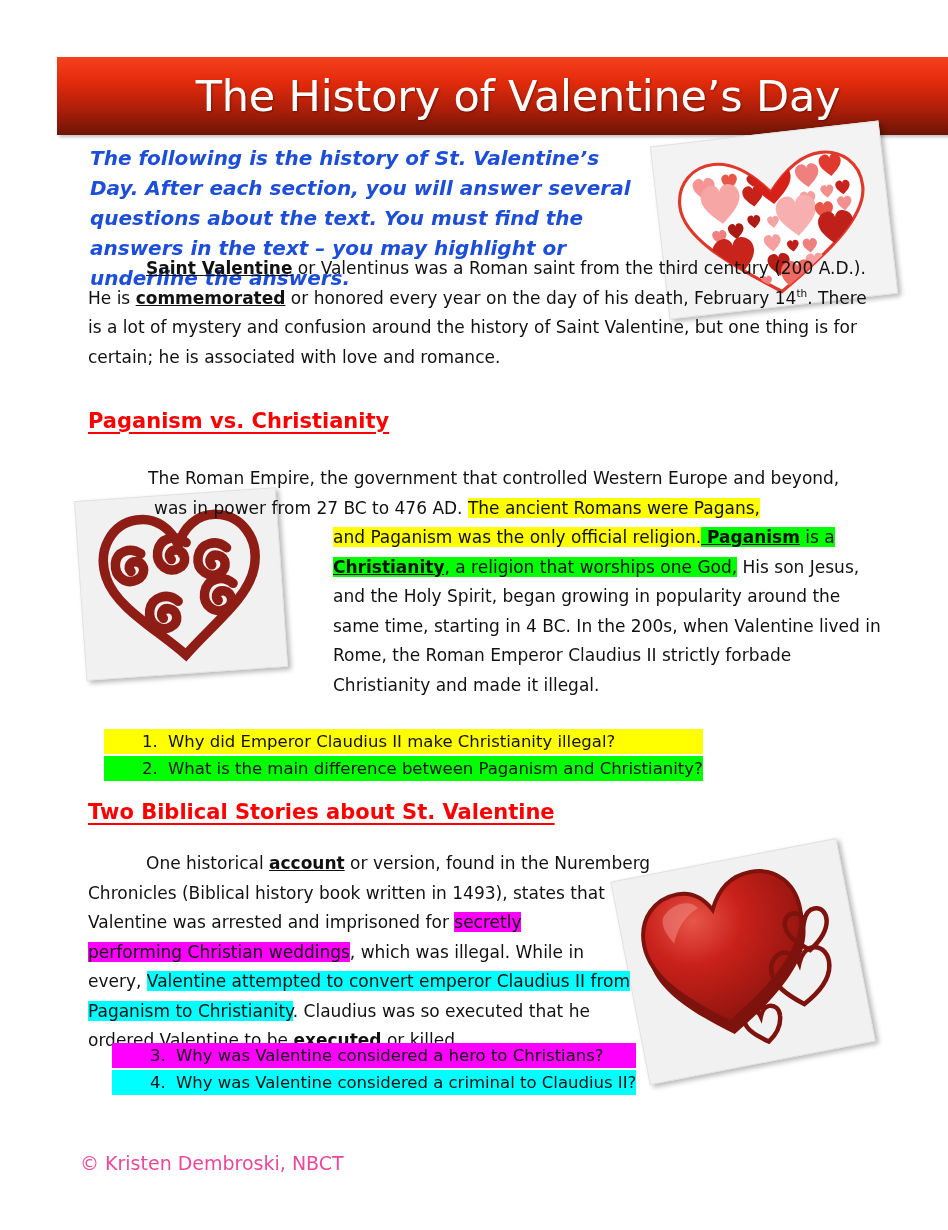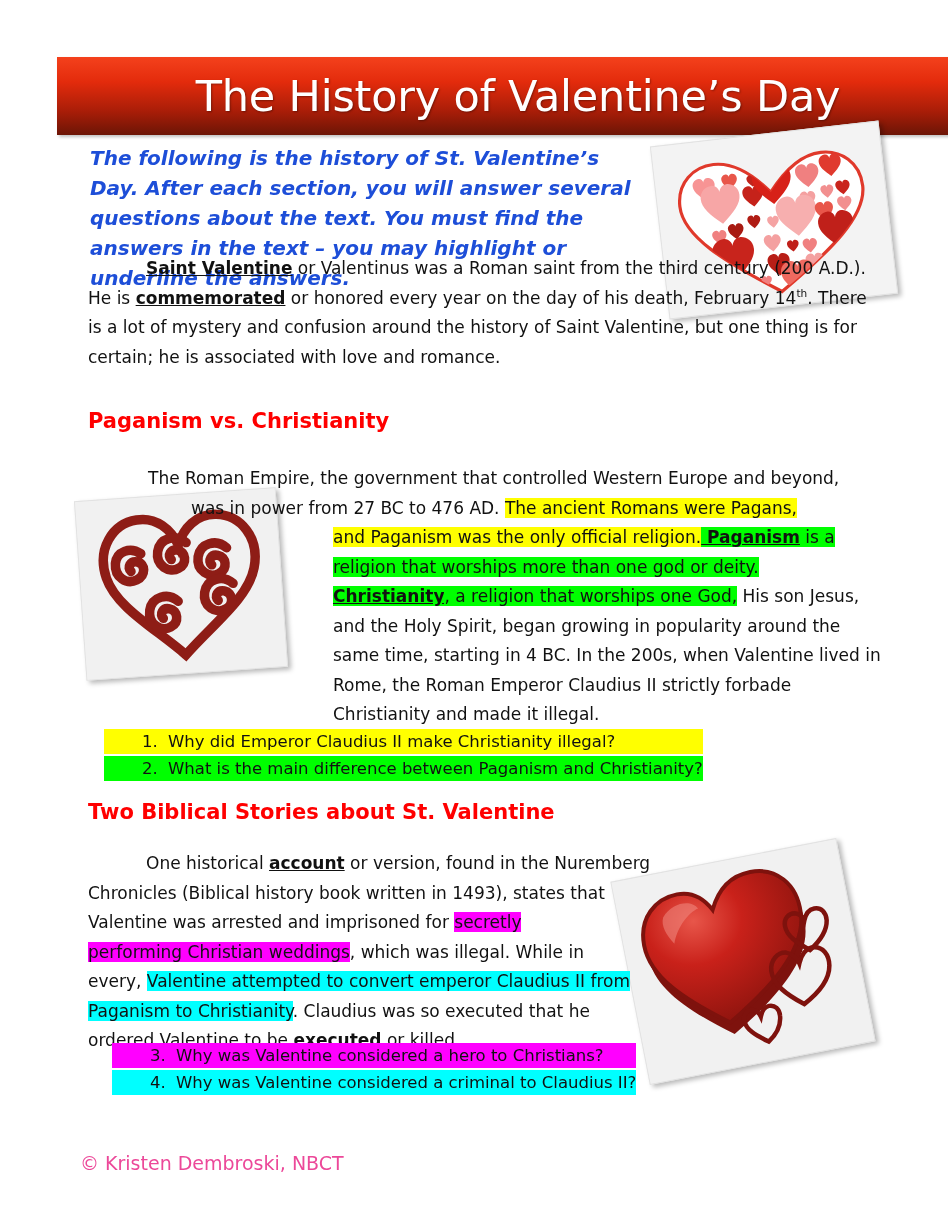--- a/index.html
+++ b/index.html
@@ -67,36 +67,37 @@
     left: 88px;
     top: 254px;
     width: 790px;
   }
 
   .heading {
     position: absolute;
     color: #FF0000;
     font-size: 21px;
     font-weight: bold;
+    text-decoration: underline;
     text-underline-offset: 4px;
     white-space: nowrap;
   }
   .h-pagan { left: 88px; top: 409px; }
   .h-bible { left: 88px; top: 800px; }
 
   
   .p2 {
     position: absolute;
     left: 88px;
     top: 464px;
     width: 790px;
   }
   .p2 .ln { display: block; white-space: nowrap; }
   .l2a { margin-left: 60px; }
-  .l2b { margin-left: 103px; }
+  .l2b { margin-left: 66px; }
   .l2c { margin-left: 245px; }
   .l2d { margin-left: 245px; }
   .l2e { margin-left: 245px; }
   .l2f { margin-left: 245px; }
   .l2g { margin-left: 245px; }
   .l2h { margin-left: 245px; }
   .l2i { margin-left: 245px; }
 
   .p3 {
     position: absolute;
@@ -254,21 +255,20 @@
 <div class="para p1">
   <span class="indent"></span><span class="bu">Saint Valentine</span><span> or Valentinus was a Roman saint from the third century (200 A.D.). He is </span><span class="bu">commemorated</span><span> or honored every year on the day of his death, February 14</span><sup>th</sup><span>. There is a lot of mystery and confusion around the history of Saint Valentine, but one thing is for certain; he is associated with love and romance.</span>
 </div>
 
 <div class="heading h-pagan">Paganism vs. Christianity</div>
 
 <div class="para p2">
   <span class="ln l2a">The Roman Empire, the government that controlled Western Europe and beyond,</span>
   <span class="ln l2b"><span>was in power from 27 BC to 476 AD. </span><span class="hl-yellow">The ancient Romans were Pagans,</span></span>
   <span class="ln l2c"><span class="hl-yellow">and Paganism was the only official religion.</span><span class="hl-green bu"> Paganism</span><span class="hl-green"> is a</span></span>
-  <span class="ln l2d"><span class="hl-green">religion that worships more than one god or deity.</span></span>
   <span class="ln l2e"><span class="hl-green bu">Christianity</span><span class="hl-green">, a religion that worships one God,</span><span> His son Jesus,</span></span>
   <span class="ln l2f">and the Holy Spirit, began growing in popularity around the</span>
   <span class="ln l2g">same time, starting in 4 BC. In the 200s, when Valentine lived in</span>
   <span class="ln l2h">Rome, the Roman Emperor Claudius II strictly forbade</span>
   <span class="ln l2i">Christianity and made it illegal.</span>
 </div>
 
 <div class="qlist q-set1">
   <span class="qrow hl-yellow"><span class="qnum">1.</span><span>Why did Emperor Claudius II make Christianity illegal?</span></span>
   <span class="qrow hl-green"><span class="qnum">2.</span><span>What is the main difference between Paganism and Christianity?</span></span>

